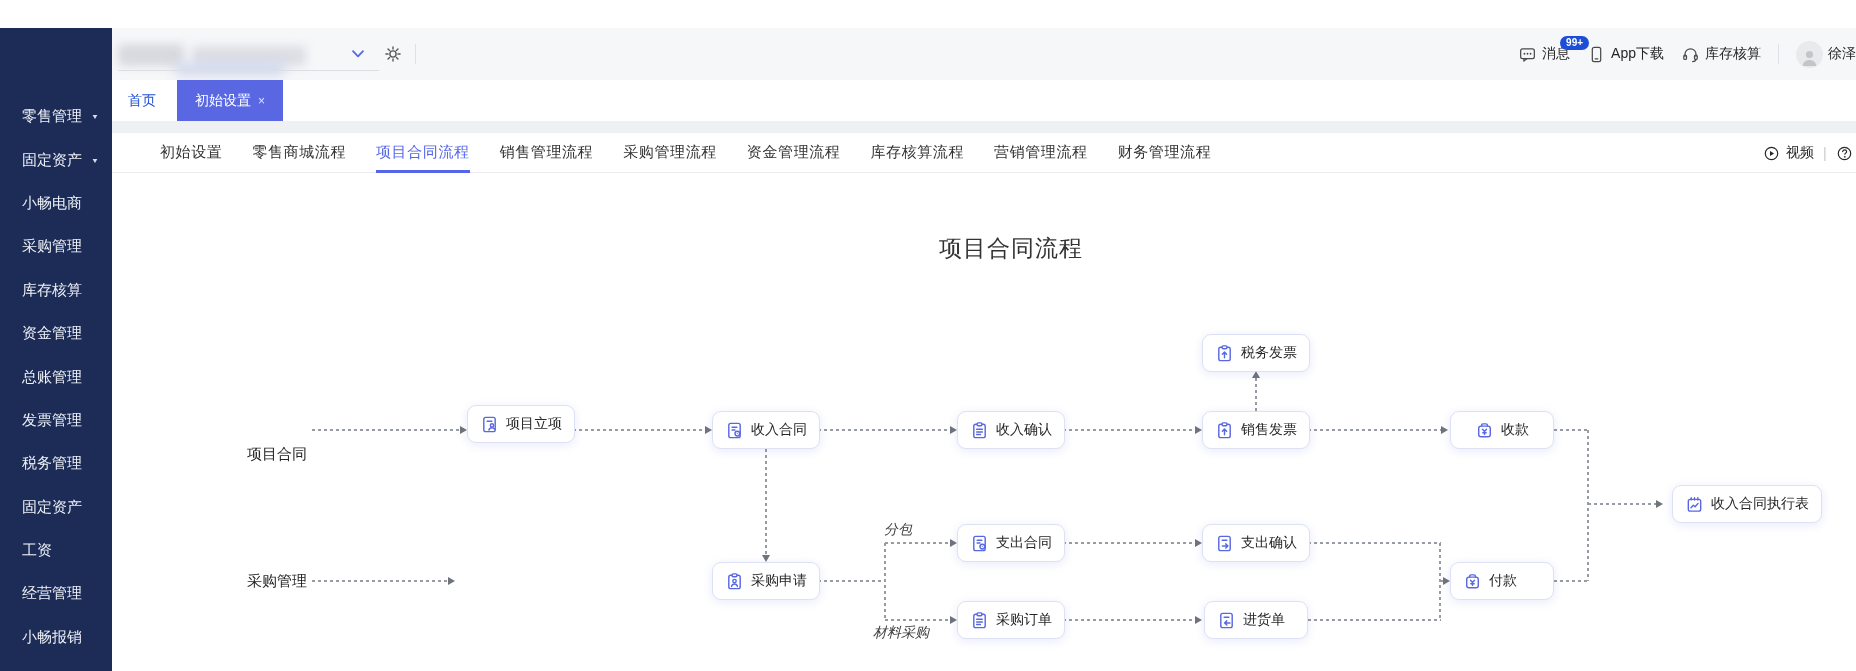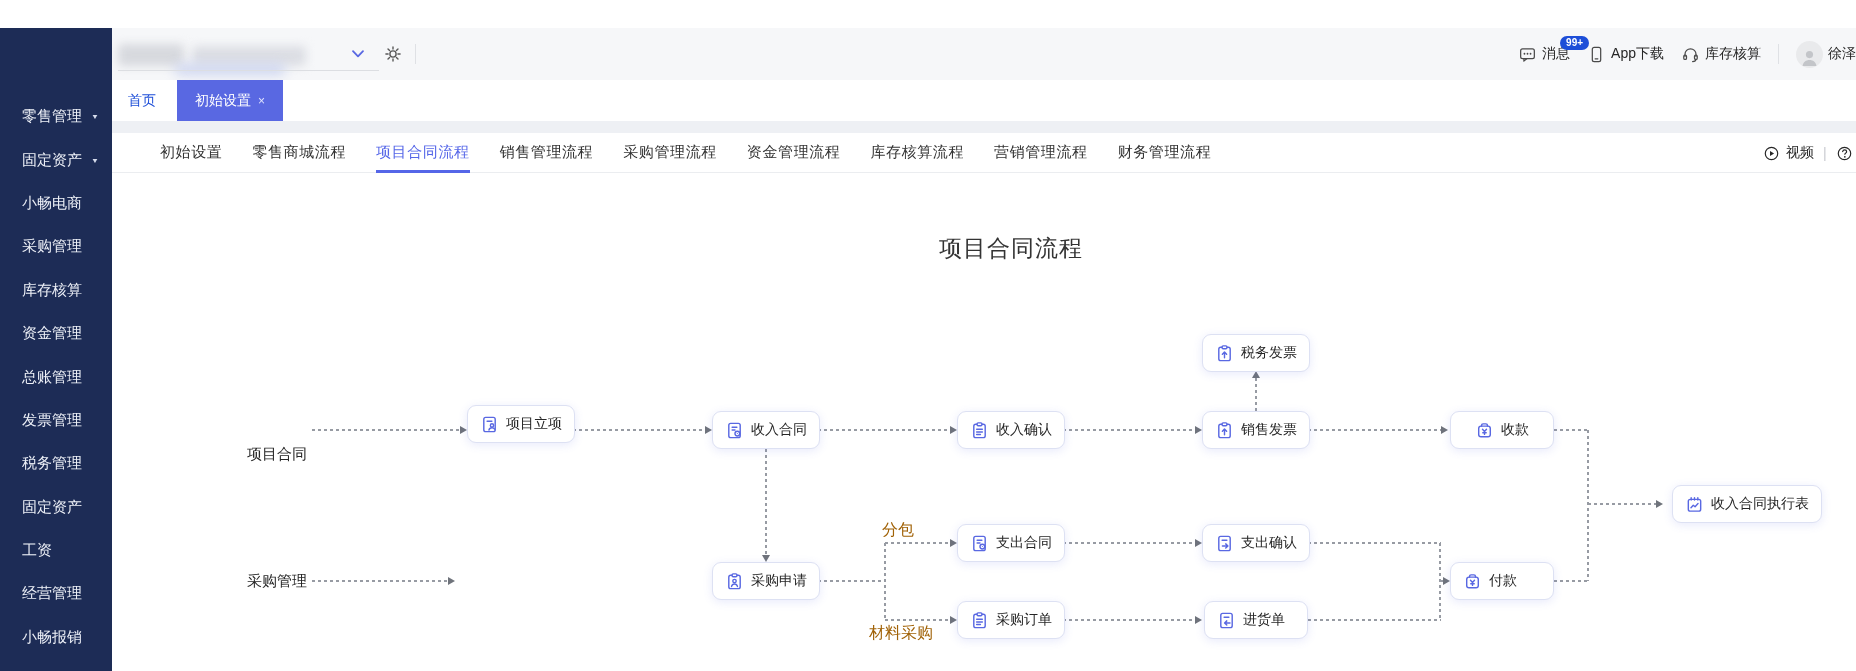--- a/index.html
+++ b/index.html
@@ -49,21 +49,21 @@
   .subnav-right { position:absolute; left:1651px; top:0; height:40px; display:flex; align-items:center; gap:6px; font-size:14px; color:#262626; white-space:nowrap; }
   .subnav-right .sep { color:#c9cbd0; margin:0 3px; }
 
   
   .flow-title { position:absolute; left:1011px; top:233px; transform:translateX(-50%); font-size:23px; font-weight:500; color:#333; z-index:7; letter-spacing:1px; }
   .flow-layer { position:absolute; left:0; top:0; width:1856px; height:671px; z-index:7; pointer-events:none; }
   .flow-layer > * { pointer-events:auto; }
   .flow-node { position:absolute; transform:translate(-50%,-50%); display:inline-flex; align-items:center; gap:7px; height:38px; min-width:104px; padding:0 12px; background:#fff; border:1px solid #dde1f3; border-radius:9px; box-shadow:0 2px 10px rgba(89,104,226,.14); font-size:14px; color:#262626; white-space:nowrap; cursor:pointer; }
   .node-ic { width:19px; height:19px; flex:none; display:flex; }
   .row-label { position:absolute; transform:translate(-50%,-50%); font-size:15px; font-weight:500; color:#262626; white-space:nowrap; }
-  .edge-label { position:absolute; transform:translate(-50%,-50%); font-size:16px; color:#a16207; background:#fff; padding:0 2px; white-space:nowrap; }
+  .edge-label { position:absolute; transform:translate(-50%,-50%); font-size:14px; color:#404040; background:#fff; padding:0 2px; white-space:nowrap;font-style:italic; }
   .hline { position:absolute; height:2px; background:repeating-linear-gradient(to right,#979ba3 0,#979ba3 3px,transparent 3px,transparent 6px); }
   .vline { position:absolute; width:2px; background:repeating-linear-gradient(to bottom,#979ba3 0,#979ba3 3px,transparent 3px,transparent 6px); }
   .arr { position:absolute; width:0; height:0; }
   .arr-r { border-top:4.5px solid transparent; border-bottom:4.5px solid transparent; border-left:7px solid #6f737b; }
   .arr-u { border-left:4.5px solid transparent; border-right:4.5px solid transparent; border-bottom:7px solid #6f737b; }
   .arr-d { border-left:4.5px solid transparent; border-right:4.5px solid transparent; border-top:7px solid #6f737b; }
 </style>
 </head>
 <body>
 

